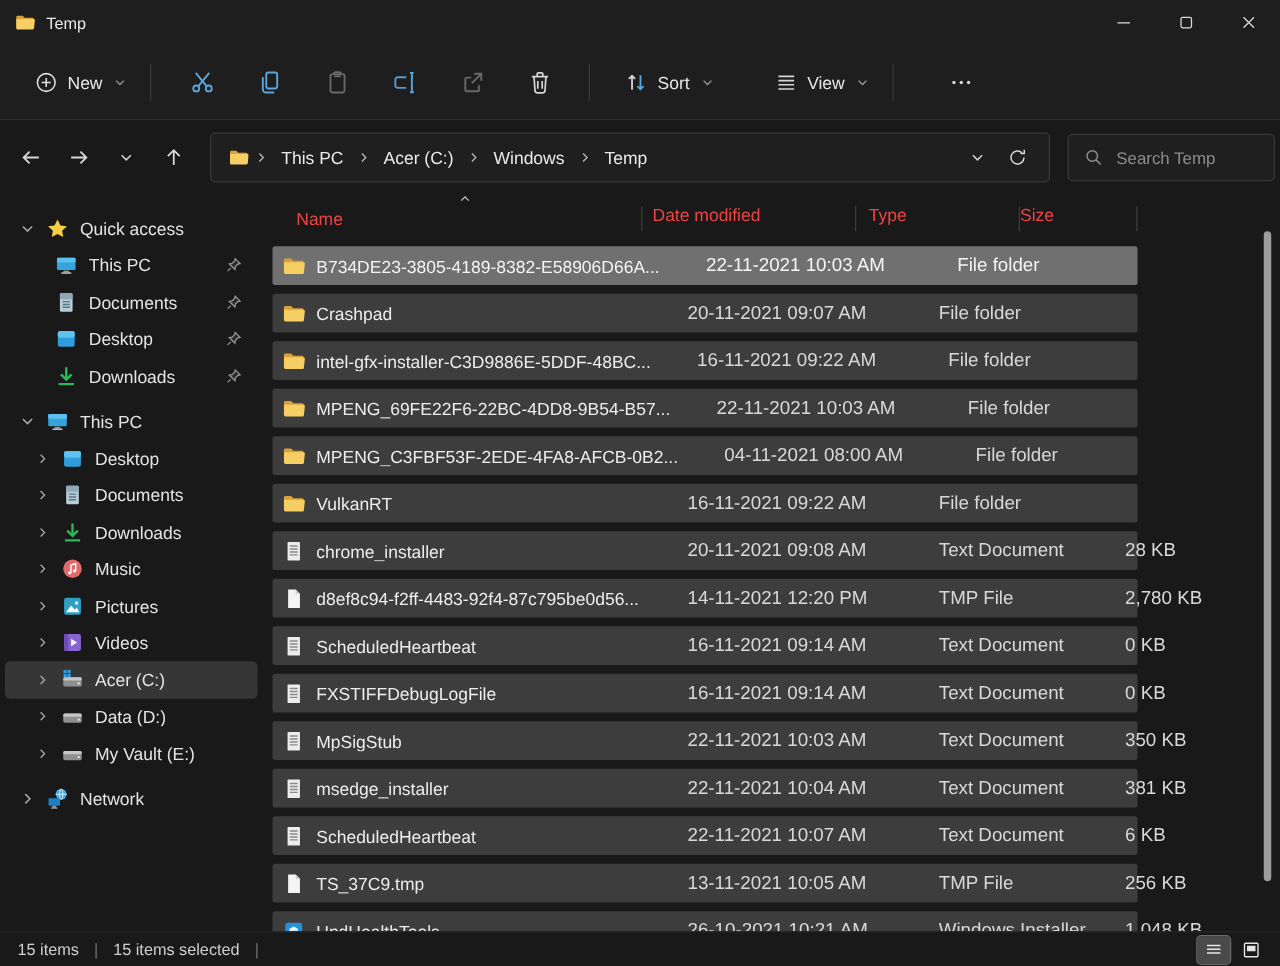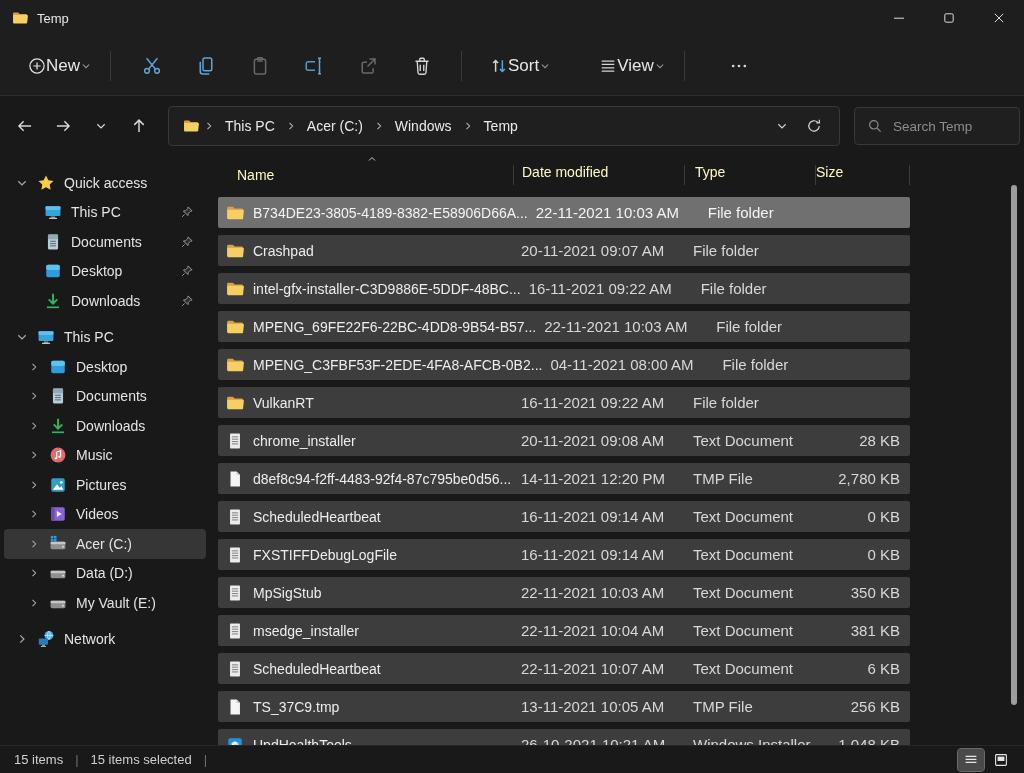--- a/index.html
+++ b/index.html
@@ -21,21 +21,21 @@
 
   
   #titlebar{position:absolute;top:0;left:0;right:0;height:36px;background:#1e1e1e;display:flex;align-items:center;}
   #title-group{display:flex;align-items:center;gap:9px;padding-left:12px;}
   #window-title{font-size:13px;color:#e8e8e8;}
   #window-controls{margin-left:auto;display:flex;height:100%;}
   .win-btn{width:50px;height:100%;display:flex;align-items:center;justify-content:center;background:transparent;border:none;cursor:default;color:#dcdcdc;}
 
   
   #cmdbar{position:absolute;top:36px;left:0;right:0;height:60px;background:#1e1e1e;border-bottom:1px solid #2d2d2d;display:flex;align-items:center;}
-  .cmd-btn{display:flex;align-items:center;gap:0;background:transparent;border:none;color:#e6e6e6;font-size:17px;font-family:inherit;padding:8px 10px;border-radius:4px;}
+  .cmd-btn{display:flex;align-items:center;gap:8px;background:transparent;border:none;color:#e6e6e6;font-size:14px;font-family:inherit;padding:8px 10px;border-radius:4px;}
   #new-button{margin-left:18px;}
   .v-div{width:1px;height:30px;background:#3a3a3a;margin:0 8px;}
   .cmd-icon-btn{width:40px;height:40px;display:flex;align-items:center;justify-content:center;background:transparent;border:none;border-radius:4px;margin:0 7px;}
   #cmd-icons{display:flex;align-items:center;margin-left:6px;margin-right:4px;}
   #sort-button{margin-left:10px;}
   #view-button{margin-left:28px;}
   #more-button{margin-left:26px;}
   .chev-dim{color:#9a9a9a;}
 
   
@@ -59,31 +59,31 @@
   .side-item .chev{color:#a9a9a9;width:16px;}
   .side-item span[class^="icon"] + span[class^="icon"]{margin-left:7px;}
   .side-item.gap{margin-top:7px;}
   .side-item.child{padding-left:22px;}
   .side-item.qa{padding-left:40px;}
   .side-item.qa .pin{margin-left:auto;margin-right:12px;color:#9a9a9a;}
   .side-item.selected{background:#363636;}
 
   
   #filepane{position:absolute;top:155px;left:218px;width:692px;bottom:0;}
-  #list-header{position:relative;height:41px;display:flex;align-items:center;color:#fef9c3;font-size:14px;border-bottom:1px solid transparent;}
+  #list-header{position:relative;height:41px;display:flex;align-items:center;color:#ef4444;font-size:14px;border-bottom:1px solid transparent;}
   #sort-indicator{position:absolute;left:148px;top:-2px;color:#cfcfcf;}
   .hcell{position:relative;height:22px;display:flex;align-items:flex-start;}
   .hsep{width:1px;height:20px;background:#3c3c3c;}
   .cell.name,.hcell.name{flex:0 0 295px;padding-left:8px;display:flex;align-items:center;gap:9px;}
   .cell.date,.hcell.date{flex:0 0 170px;padding-left:8px;}
   .cell.type,.hcell.type{flex:0 0 130px;padding-left:10px;}
   .cell.size,.hcell.size{flex:1 1 auto;text-align:right;padding-right:10px;}
   .hcell.name{padding-left:19px;}
   #file-list{margin-top:1px;}
-  .frow{display:flex;align-items:center;height:31px;margin-bottom:7px;background:#3d3d3d;border-radius:2px;color:#ededed;}
+  .frow{display:flex;align-items:center;height:31px;margin-bottom:7px;background:#3d3d3d;border-radius:2px;color:#ededed;gap:29px;}
   .frow.focused{background:#707070;}
   .frow .fname{white-space:nowrap;overflow:hidden;font-size:14px;}
   .frow .cell.date,.frow .cell.type,.frow .cell.size{color:#d8d8d8;font-size:15px;white-space:nowrap;}
   .frow.focused .cell{color:#f4f4f4;}
 
   
   #scrollbar-track{position:absolute;top:155px;right:4px;width:10px;bottom:28px;}
   #scrollbar-thumb{position:absolute;top:30px;right:3px;width:6px;height:520px;background:#9d9d9d;border-radius:3px;}
 
   

